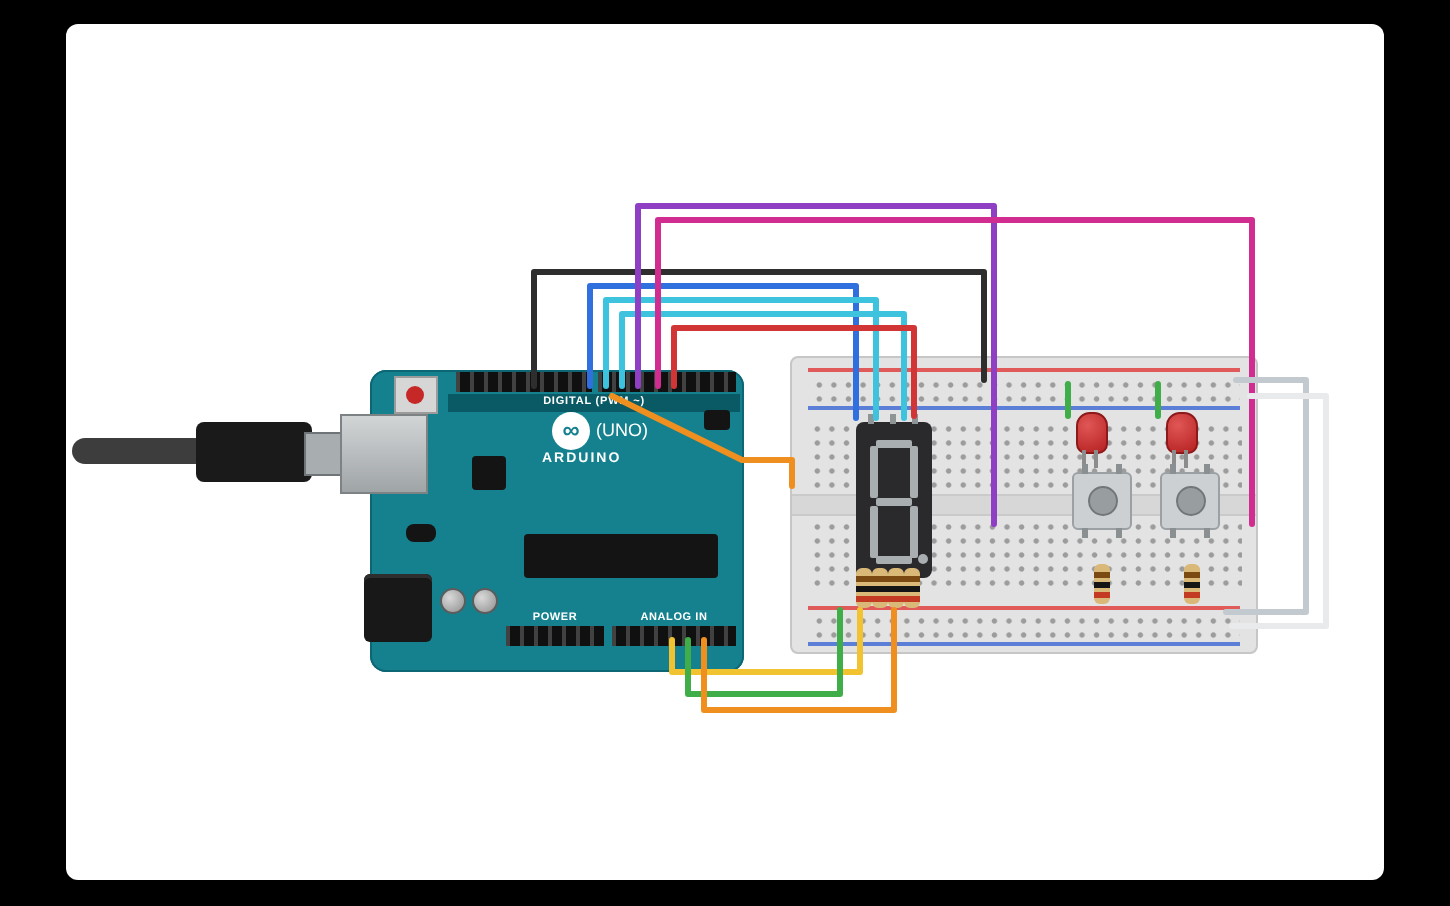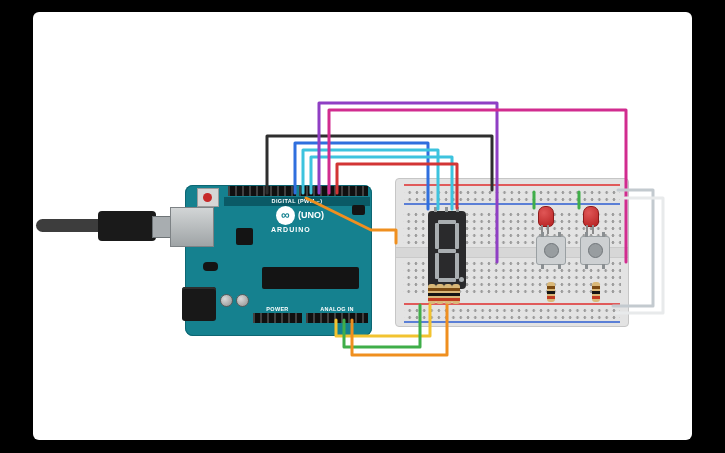--- a/index.html
+++ b/index.html
@@ -54,21 +54,21 @@
   <div class="abs" style="left:152px;top:216px;width:24px;height:20px;background:#a8adb0;border:1px solid #6e7477;"></div>
 
   <div class="abs arduino-body" style="left:185px;top:185px;width:187px;height:151px;">
     <div class="abs header-strip" style="left:43px;top:1px;width:68px;height:10px;"></div>
     <div class="abs header-strip" style="left:114px;top:1px;width:69px;height:10px;"></div>
     <div class="abs band" style="left:39px;top:12px;width:146px;height:9px;">DIGITAL (PWM ~)</div>
     <div class="abs" style="left:12px;top:3px;width:20px;height:17px;background:#d6d6d6;border:1px solid #9b9b9b;">
       <div class="abs" style="left:5px;top:4px;width:9px;height:9px;border-radius:50%;background:#c62828;"></div>
     </div>
     <div class="abs" style="left:91px;top:21px;width:19px;height:19px;border-radius:50%;background:#fff;color:#15818f;font-weight:bold;font-size:12px;line-height:18px;text-align:center;">∞</div>
-    <div class="abs" style="left:113px;top:25px;color:#fff;font-size:9px;font-weight:bold;">(UNO)</div>
+    <div class="abs" style="left:113px;top:25px;color:#fff;font-size:9px;font-weight:normal;">(UNO)</div>
     <div class="abs" style="left:86px;top:41px;color:#fff;font-size:7px;font-weight:bold;letter-spacing:1px;">ARDUINO</div>
     <div class="abs chip" style="left:167px;top:20px;width:13px;height:10px;"></div>
     <div class="abs chip" style="left:51px;top:43px;width:17px;height:17px;"></div>
     <div class="abs chip" style="left:18px;top:77px;width:15px;height:9px;border-radius:4px;"></div>
     <div class="abs chip" style="left:77px;top:82px;width:97px;height:22px;"></div>
     <div class="abs cap" style="left:35px;top:109px;"></div>
     <div class="abs cap" style="left:51px;top:109px;"></div>
     <div class="abs tinylabel" style="left:68px;top:121px;width:49px;">POWER</div>
     <div class="abs tinylabel" style="left:121px;top:121px;width:62px;">ANALOG IN</div>
     <div class="abs header-strip" style="left:68px;top:128px;width:49px;height:10px;"></div>

